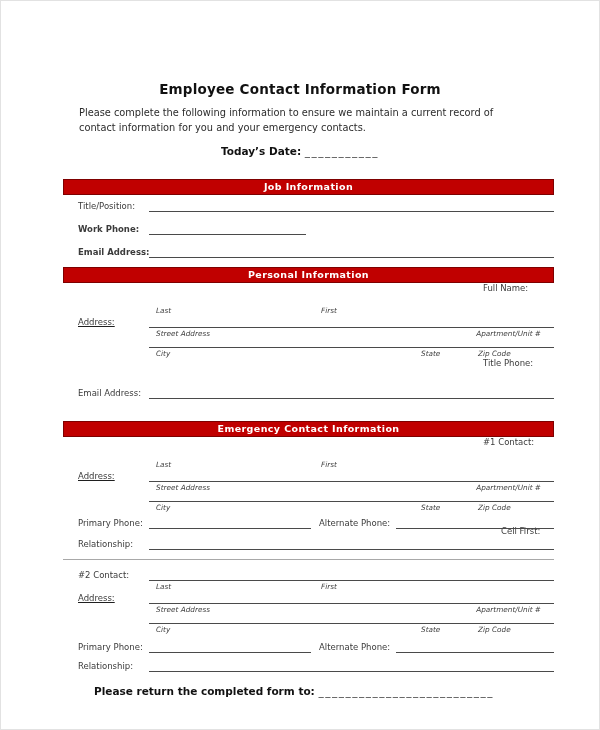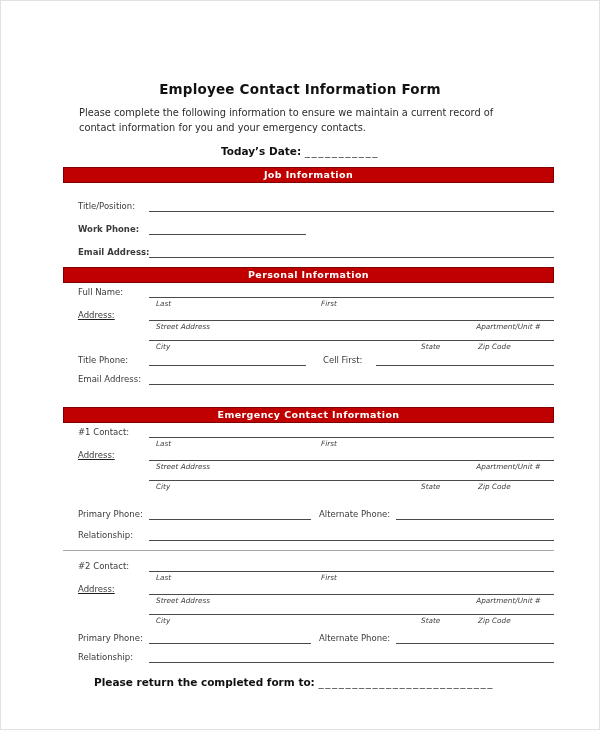--- a/index.html
+++ b/index.html
@@ -13,38 +13,38 @@
   .title { text-align: center; font-size: 13.5px; font-weight: bold; color: #111; letter-spacing: .2px; }
   .intro { margin: 9px 60px 0 78px; width: 452px; font-size: 9.8px; line-height: 14.5px; color: #2b2b2b; }
   .date-row { margin-top: 10px; text-align: center; font-size: 10.5px; font-weight: bold; color: #111; }
   .blank { color: #6a6a6a; font-weight: bold; letter-spacing: 1.5px; }
   .inner { margin-left: 62px; width: 491px; }
   .bar {
     height: 16px; background: #c00000; border: 1px solid #7e0000;
     color: #ffffff; font-size: 9.5px; font-weight: bold; text-align: center;
     line-height: 13px; letter-spacing: .4px;
   }
-  .b1 { margin-top: 10px; }
+  .b1 { margin-top: 22px; }
   .b2 { margin-top: 9px; }
   .b3 { margin-top: 22px; }
   .frow { display: flex; align-items: flex-end; }
   .flabel { width: 86px; padding-left: 15px; font-size: 8.5px; color: #3b3b3b; white-space: nowrap; line-height: 11px; }
   .line { flex: 1; border-bottom: 1px solid #4a4a4a; height: 1px; }
   .line.short { flex: 0 0 157px; }
   .line.p1 { flex: 0 0 162px; }
   .fill { flex: 1; }
   .l2 { width: 70px; padding-left: 17px; font-size: 8.5px; color: #3b3b3b; white-space: nowrap; line-height: 11px; }
   .l2.alt { width: 85px; padding-left: 8px; margin-top: 35px; }
   .subrow { position: relative; height: 10px; margin-left: 86px; width: 405px; font-size: 7.3px; font-style: italic; color: #3f3f3f; }
   .subrow span { position: absolute; top: 1px; white-space: nowrap; }
   .sub-a { left: 7px; } .sub-b { left: 172px; }
   .sub-state { left: 272px; } .sub-zip { left: 329px; } .sub-apt { right: 13px; }
   .divider { border-top: 1px solid #a8a8a8; margin-top: 9px; height: 1px; }
   .footer { margin: 13px 0 0 93px; font-size: 10.5px; font-weight: bold; color: #111; }
-  .h10 { height: 10px; } .h13 { height: 13px; text-decoration: underline; } .h15 { height: 15px; } .h17 { height: 29px; }
+  .h10 { height: 10px; } .h13 { height: 13px; text-decoration: underline; } .h15 { height: 22px; flex-direction: column; } .h17 { height: 17px; }
   .h19 { height: 19px; } .h21 { height: 21px; } .h23 { height: 23px; font-weight: bold; }
 </style>
 </head>
 <body>
 
 <div class="page">
 
   <div class="title">Employee Contact Information Form</div>
 
   <div class="intro">Please complete the following information to ensure we maintain a current record of contact information for you and your emergency contacts.</div>

